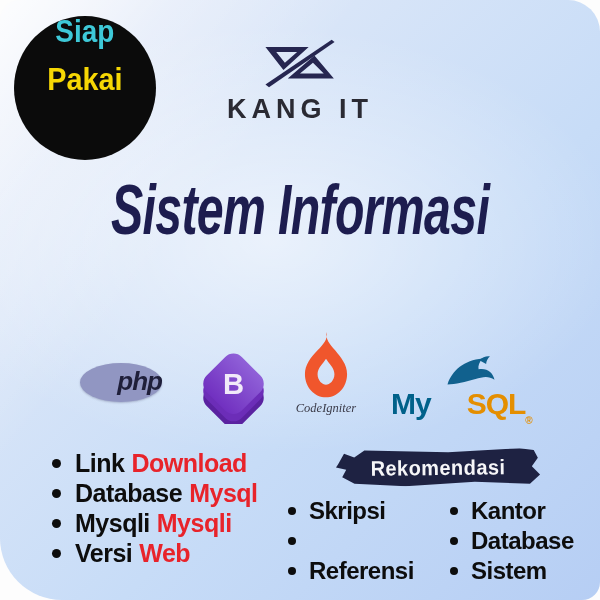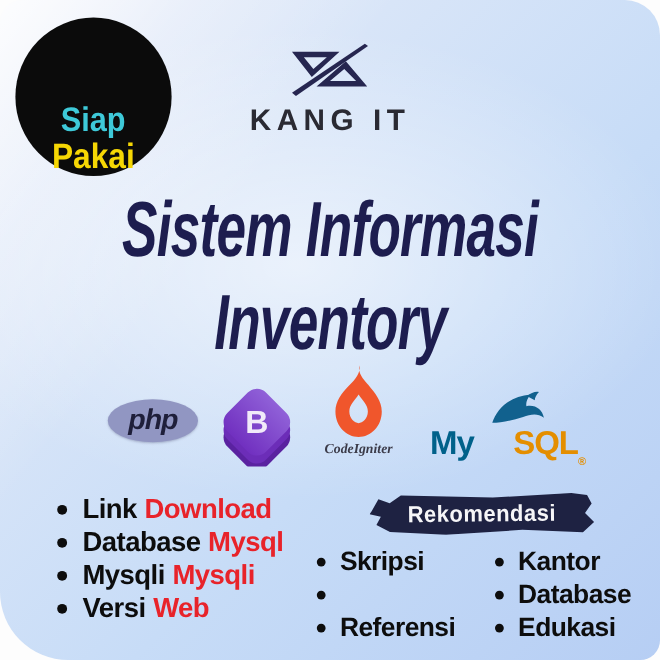--- a/index.html
+++ b/index.html
@@ -13,47 +13,47 @@
     border-radius:20px 32px 18px 62px;
     background:
       linear-gradient(128deg, rgba(255,255,255,0.9) 0%, rgba(255,255,255,0.3) 16%, rgba(255,255,255,0) 34%),
       radial-gradient(90% 55% at 45% 40%, rgba(255,255,255,0.55) 0%, rgba(255,255,255,0) 65%),
       linear-gradient(135deg, #e9edf9 0%, #d8e5f8 30%, #c7dcf7 60%, #b6cef4 100%);
     overflow:hidden;
   }
   
   .ribbon{
     position:absolute;left:14px;top:16px;width:142px;height:144px;border-radius:50%;
-    background:#0b0b0b;display:flex;flex-direction:column;align-items:center;justify-content:flex-end;
+    background:#0b0b0b;display:flex;flex-direction:column;align-items:center;justify-content:flex-start;gap:14px;
   }
   .ribbon span{display:block;font-weight:bold;line-height:1.06;transform:scaleX(0.9);letter-spacing:0;}
   .ribbon .l1{color:#3ec9d8;font-size:31px;}
   .ribbon .l2{color:#f6d704;font-size:32px;}
   
   .logo-mark{position:absolute;left:264px;top:39px;width:72px;height:49px;}
   .brand-name{
     position:absolute;left:0;right:0;top:94px;text-align:center;
     font-size:27px;font-weight:bold;letter-spacing:5px;color:#2a2a33;
   }
   
   .title{position:absolute;left:0;right:0;top:174px;text-align:center;color:#1d1d4f;font-weight:bold;font-style:italic;}
   .title .line{display:inline-block;transform:scaleX(0.68);font-size:71px;line-height:1;letter-spacing:-1px;}
   .title .line2wrap{margin-top:13px;}
   
   .php-badge{
-    position:absolute;left:98px;top:363px;width:82px;height:39px;border-radius:50%;
-    background:#9196c2;display:flex;align-items:center;justify-content:center;
+    position:absolute;left:80px;top:363px;width:82px;height:39px;border-radius:50%;
+    background:#9196c2;display:flex;align-items:center;justify-content:flex-end;
     box-shadow:0 1px 2px rgba(40,40,80,0.25);
   }
   .php-badge span{font-size:26px;font-weight:bold;font-style:italic;color:#1f1f3a;letter-spacing:-1px;transform:translateY(-1px);}
   .bootstrap-logo{position:absolute;left:197px;top:345px;width:73px;height:79px;}
   .ci-flame{position:absolute;left:301px;top:332px;width:50px;height:66px;}
   .ci-label{
     position:absolute;left:282px;top:401px;width:88px;text-align:center;
-    font-family:"Liberation Serif", serif;font-style:italic;font-weight:bold;
+    font-family:"Liberation Serif", serif;font-style:italic;font-weight:normal;
     font-size:12.5px;color:#3b3b49;
   }
   .mysql-dolphin{position:absolute;left:446px;top:355px;width:50px;height:33px;}
   .mysql-word{position:absolute;left:391px;top:387px;font-size:30px;font-weight:bold;letter-spacing:-1px;}
   .mysql-word .my{color:#00618a;}
   .mysql-word .sql{color:#e48e00;margin-left:36px;}
   .mysql-word .reg{font-size:10px;color:#e48e00;vertical-align:-10px;letter-spacing:0;}
   
   .features{position:absolute;left:52px;top:448px;}
   .feat-row{display:flex;align-items:center;height:30px;}
@@ -89,21 +89,20 @@
     <g fill="#262650">
       <path fill-rule="evenodd" d="M2,10 L62,10 L27,42 Z M17,17 L46,17 L29,32 Z"></path>
       <path fill-rule="evenodd" d="M33,54 L97,54 L70,22 Z M50,47 L83,47 L68,32 Z"></path>
       <path d="M2,62 L94,0 L98,3 L7,66 Z"></path>
     </g>
   </svg>
   <div class="brand-name">KANG IT</div>
 
   <div class="title">
     <div><span class="line">Sistem Informasi</span></div>
-    <div class="line2wrap"><span class="line">Inventory</span></div>
   </div>
 
   <div class="php-badge">
     <span>php</span>
   </div>
 
   <svg class="bootstrap-logo" viewBox="0 0 100 108">
     <defs>
       <linearGradient id="bsgrad" x1="0" y1="0" x2="0" y2="1">
         <stop offset="0" stop-color="#9061d8"></stop>
@@ -175,17 +174,17 @@
     <div class="rec-row">
       <span class="dot"></span>
       <span class="txt">Kantor</span>
     </div>
     <div class="rec-row">
       <span class="dot"></span>
       <span class="txt">Database</span>
     </div>
     <div class="rec-row">
       <span class="dot"></span>
-      <span class="txt">Edukasi</span>
+      <span class="txt">Sistem</span>
     </div>
   </div>
 
 </div>
 
 </body></html>

